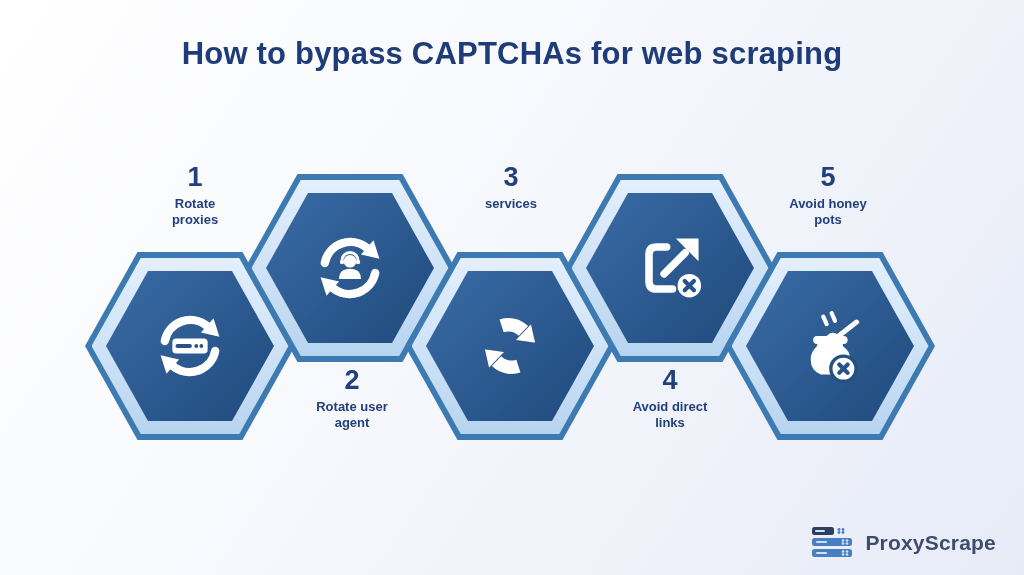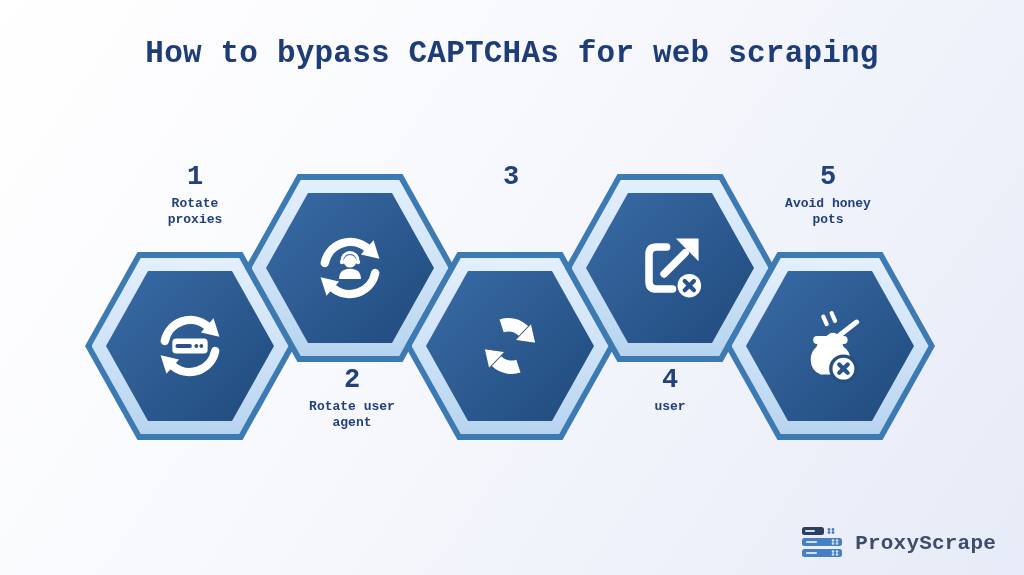--- a/index.html
+++ b/index.html
@@ -1,18 +1,18 @@
 <!DOCTYPE html>
 <html style="--background-start: #ffffff; --background-end: #e7ebf7; --title-text: #1e3d78; --label-text: #21407c; --hex-border: #3d7ab2; --hex-ring-light: #e3effc; --hex-ring-dark: #b7d4ef; --hex-inner-start: #3a6ba6; --hex-inner-end: #1f4a7c; --icon-color: #ffffff; --icon-detail: #27538a; --logo-text: #3d4d6b; --logo-icon-blue: #4780c2; --logo-icon-dark: #2d3e5f;"><head>
 <meta charset="utf-8">
 <style>
   html,body{margin:0;padding:0;background:#fff;}
   .canvas{position:relative;width:1024px;height:575px;overflow:hidden;
     background:linear-gradient(125deg,#ffffff 0%,#f8f9fd 40%,#e7ebf7 100%);
-    font-family:Liberation Mono, monospace;}
+    font-family:Liberation Sans, sans-serif;}
   .title{position:absolute;top:36px;left:0;width:100%;text-align:center;
     font-size:31px;font-weight:800;letter-spacing:.2px;color:var(--title-text,#1e3d78);}
   
   .hex{position:absolute;width:210px;height:188px;display:flex;align-items:center;justify-content:center;
     background:var(--hex-border,#3d7ab2);
     clip-path:polygon(25% 0%,75% 0%,100% 50%,75% 100%,25% 100%,0% 50%);}
   .hex-ring{width:197px;height:176px;display:flex;align-items:center;justify-content:center;
     background:linear-gradient(180deg,var(--hex-ring-light,#e3effc) 0%,#cde2f7 55%,var(--hex-ring-dark,#b7d4ef) 100%);
     clip-path:polygon(25% 0%,75% 0%,100% 50%,75% 100%,25% 100%,0% 50%);}
   .hex-core{width:168px;height:150px;display:flex;align-items:center;justify-content:center;
@@ -41,20 +41,21 @@
   <div class="title">How to bypass CAPTCHAs for web scraping</div>
 
   <div class="step-label label-1">
     <div class="num">1</div>
     <div class="line">Rotate</div>
     <div class="line">proxies</div>
   </div>
 
   <div class="step-label label-3">
     <div class="num">3</div>
+    <div class="line">services</div>
   </div>
 
   <div class="step-label label-5">
     <div class="num">5</div>
     <div class="line">Avoid honey</div>
     <div class="line">pots</div>
   </div>
 
   <div class="hex hex-1">
     <div class="hex-ring">
@@ -153,21 +154,22 @@
   </div>
 
   <div class="step-label label-2">
     <div class="num">2</div>
     <div class="line">Rotate user</div>
     <div class="line">agent</div>
   </div>
 
   <div class="step-label label-4">
     <div class="num">4</div>
-    <div class="line">user</div>
+    <div class="line">Avoid direct</div>
+    <div class="line">links</div>
   </div>
 
   <div class="logo">
     <svg width="44" height="32" viewBox="0 0 44 32">
       <rect x="0" y="0" width="22" height="8" rx="2.5" fill="#2d3e5f"></rect>
       <line x1="4" y1="4" x2="12" y2="4" stroke="#cfe0f2" stroke-width="2" stroke-linecap="round"></line>
       <g fill="#4780c2">
         <circle cx="27" cy="2.5" r="1.4"></circle>
           <circle cx="31" cy="2.5" r="1.4"></circle>
         <circle cx="27" cy="5.5" r="1.4"></circle>

